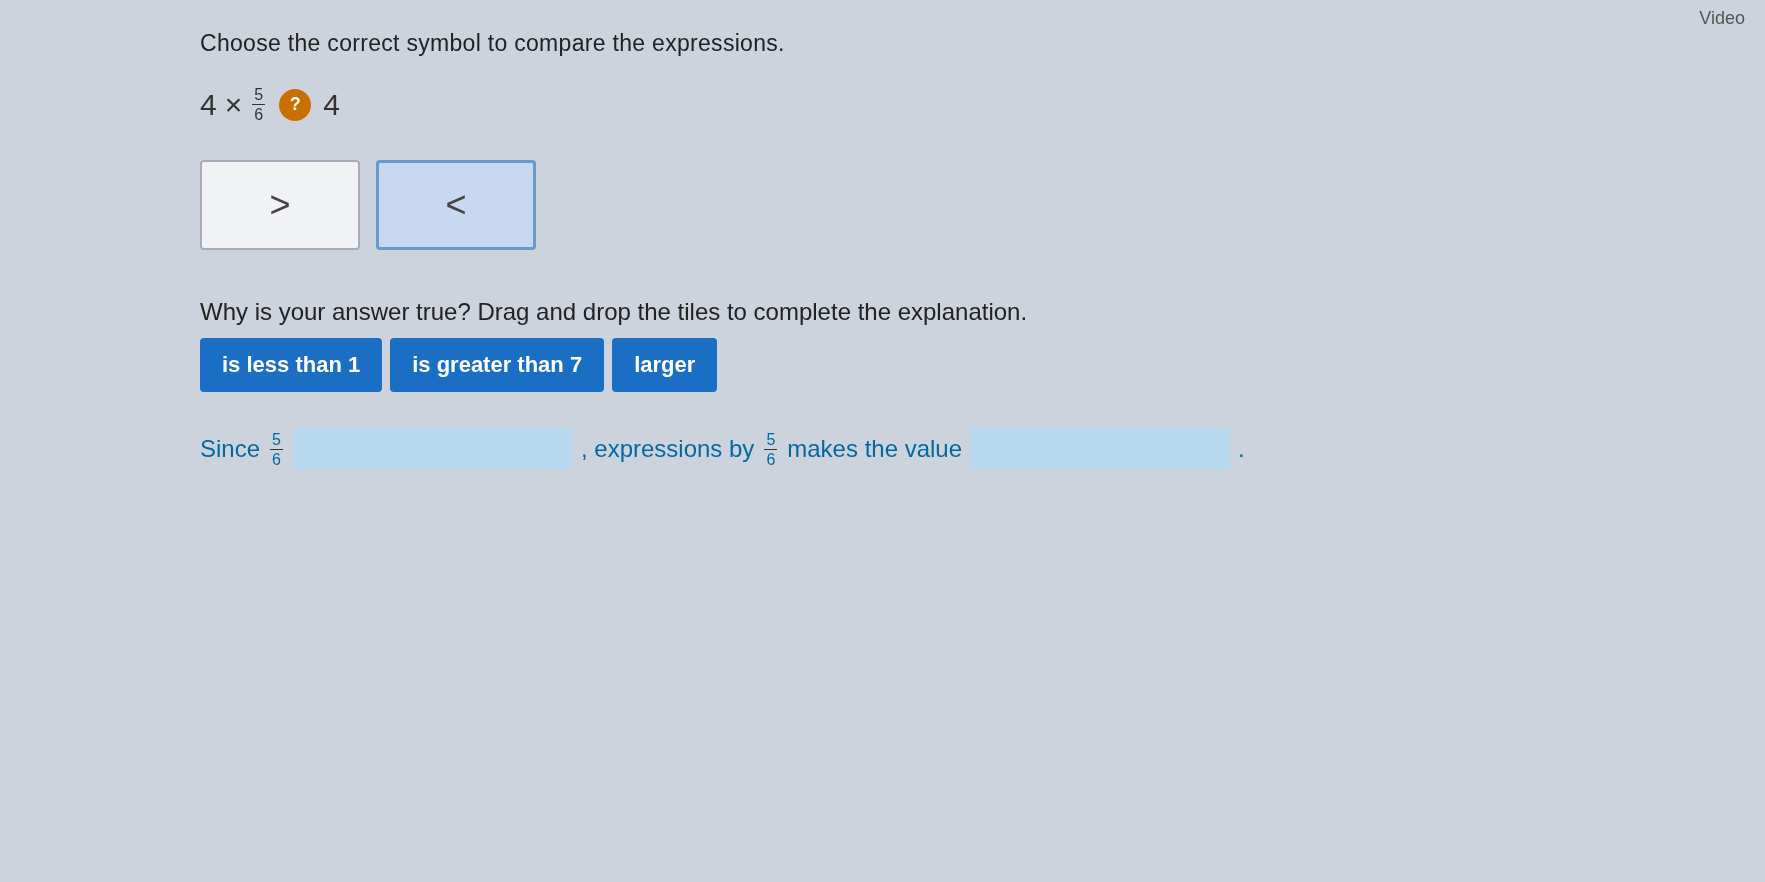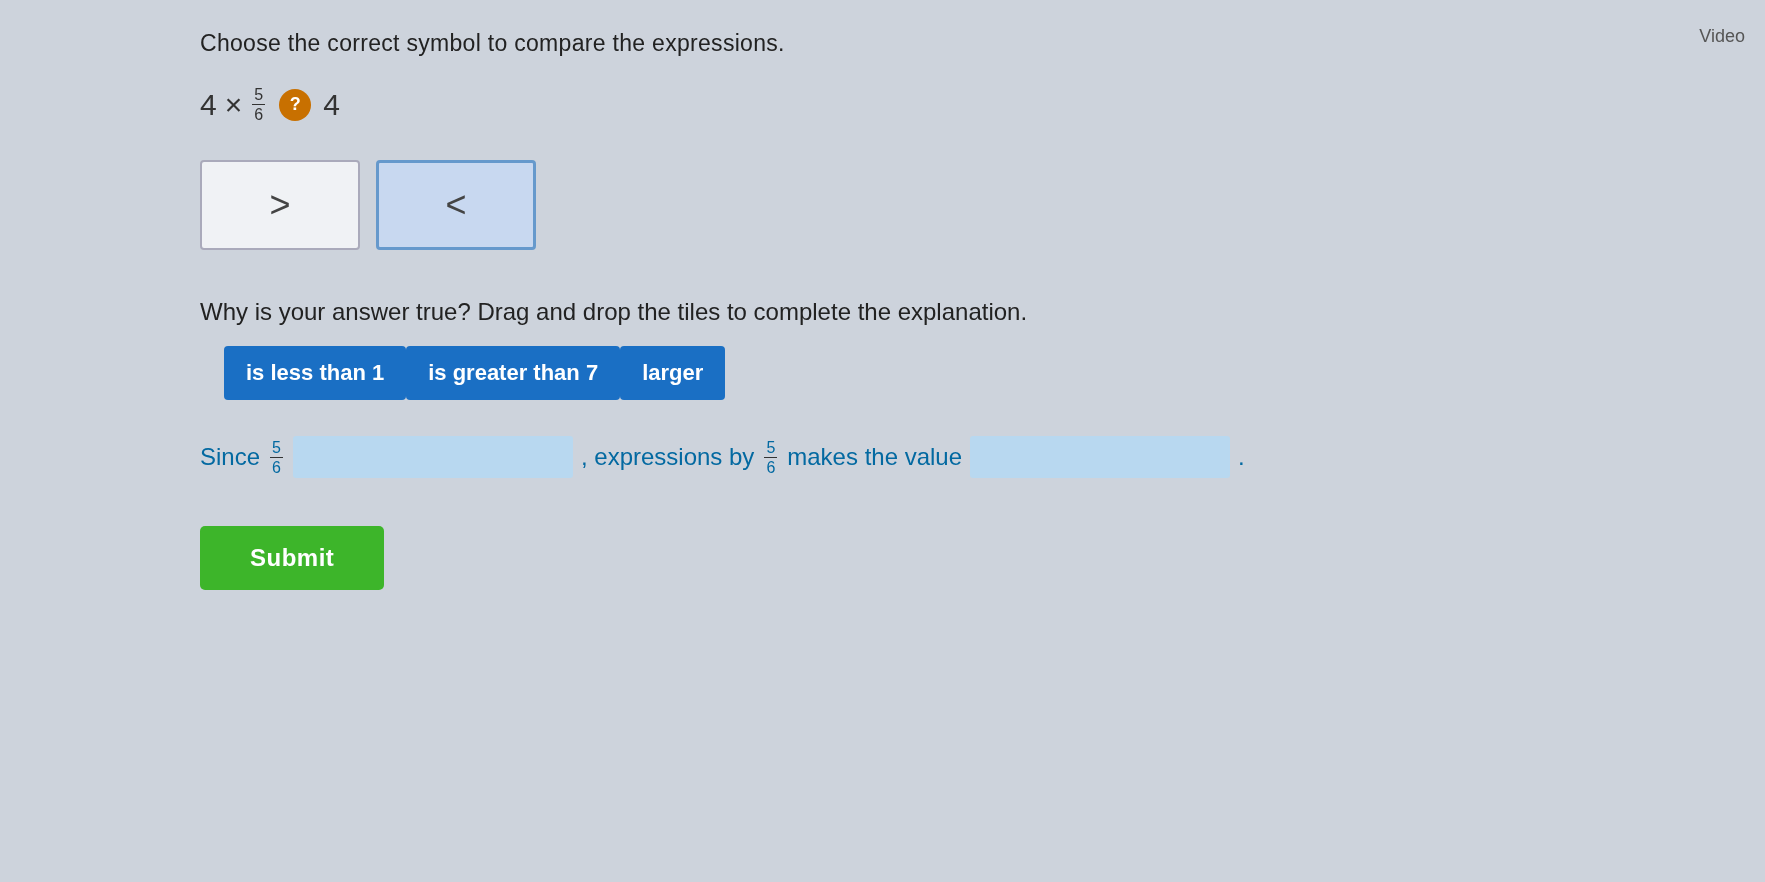--- a/index.html
+++ b/index.html
@@ -20,21 +20,21 @@
     .page-container {
       width: 100%;
       height: 100%;
       background: #cdd3dc;
       position: relative;
       padding: 30px 200px;
     }
 
     .video-link {
       position: absolute;
-      top: 26px;
+      top: 8px;
       right: 20px;
       color: #555;
       font-size: 18px;
       text-decoration: none;
     }
 
     .question-title {
       font-size: 23px;
       color: #222;
       margin-bottom: 28px;
@@ -111,30 +111,29 @@
 
     .symbol-btn.selected {
       background: #c8d8f0;
       border-color: #6699cc;
       border-width: 3px;
     }
 
     .why-text {
       font-size: 24px;
       color: #222;
-      margin-bottom: 20px;
+      margin-bottom: 12px;
       font-weight: normal;
     }
 
     .drag-tiles {
       display: flex;
-      gap: 0;
+      gap: 8px;
       margin-bottom: 36px;
       flex-wrap: wrap;
-      margin-left: 24px;
     }
 
     .tile-btn {
       background: #1a6fc4;
       color: white;
       border: none;
       border-radius: 4px;
       padding: 14px 22px;
       font-size: 22px;
       font-weight: bold;
@@ -238,17 +237,14 @@
     <span class="fraction">
       <span class="numerator">5</span>
       <span class="denominator">6</span>
     </span>
     <span>makes the value</span>
     <div class="drop-zone wide"></div>
     <span>.</span>
   </div>
 
   
-  <button class="submit-btn">
-    <span>Submit</span>
-  </button>
 
 </div>
 
 </body></html>

